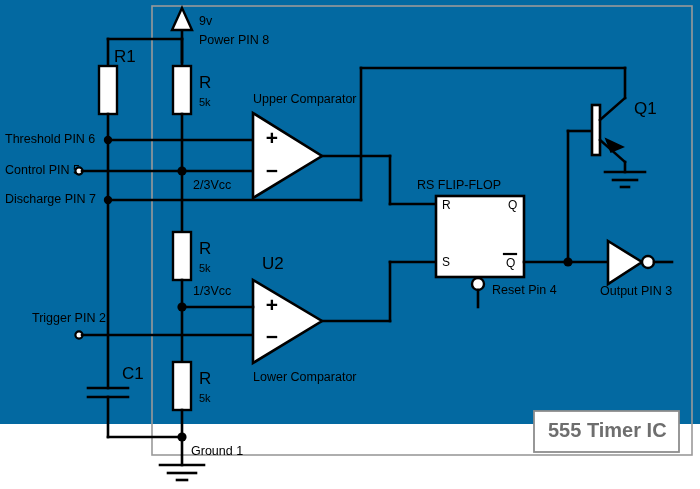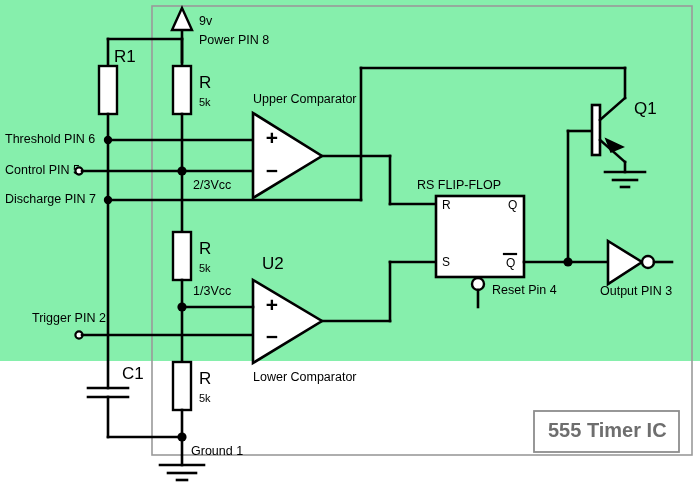--- a/index.html
+++ b/index.html
@@ -10,22 +10,22 @@
   }
   body {
     width: 700px;
     height: 489px;
     font-family: "Liberation Sans", sans-serif;
     overflow: hidden;
   }
   #schematic-root {
     position: relative;
     width: 700px;
-    height: 361px;
-    background: #86efac;
+    height: 424px;
+    background: #0369a1;
   }
   svg#schematic {
     display: block;
     width: 700px;
     height: 489px;
   }
   .wire {
     stroke: #000000;
     stroke-width: 2.6;
     fill: none;

